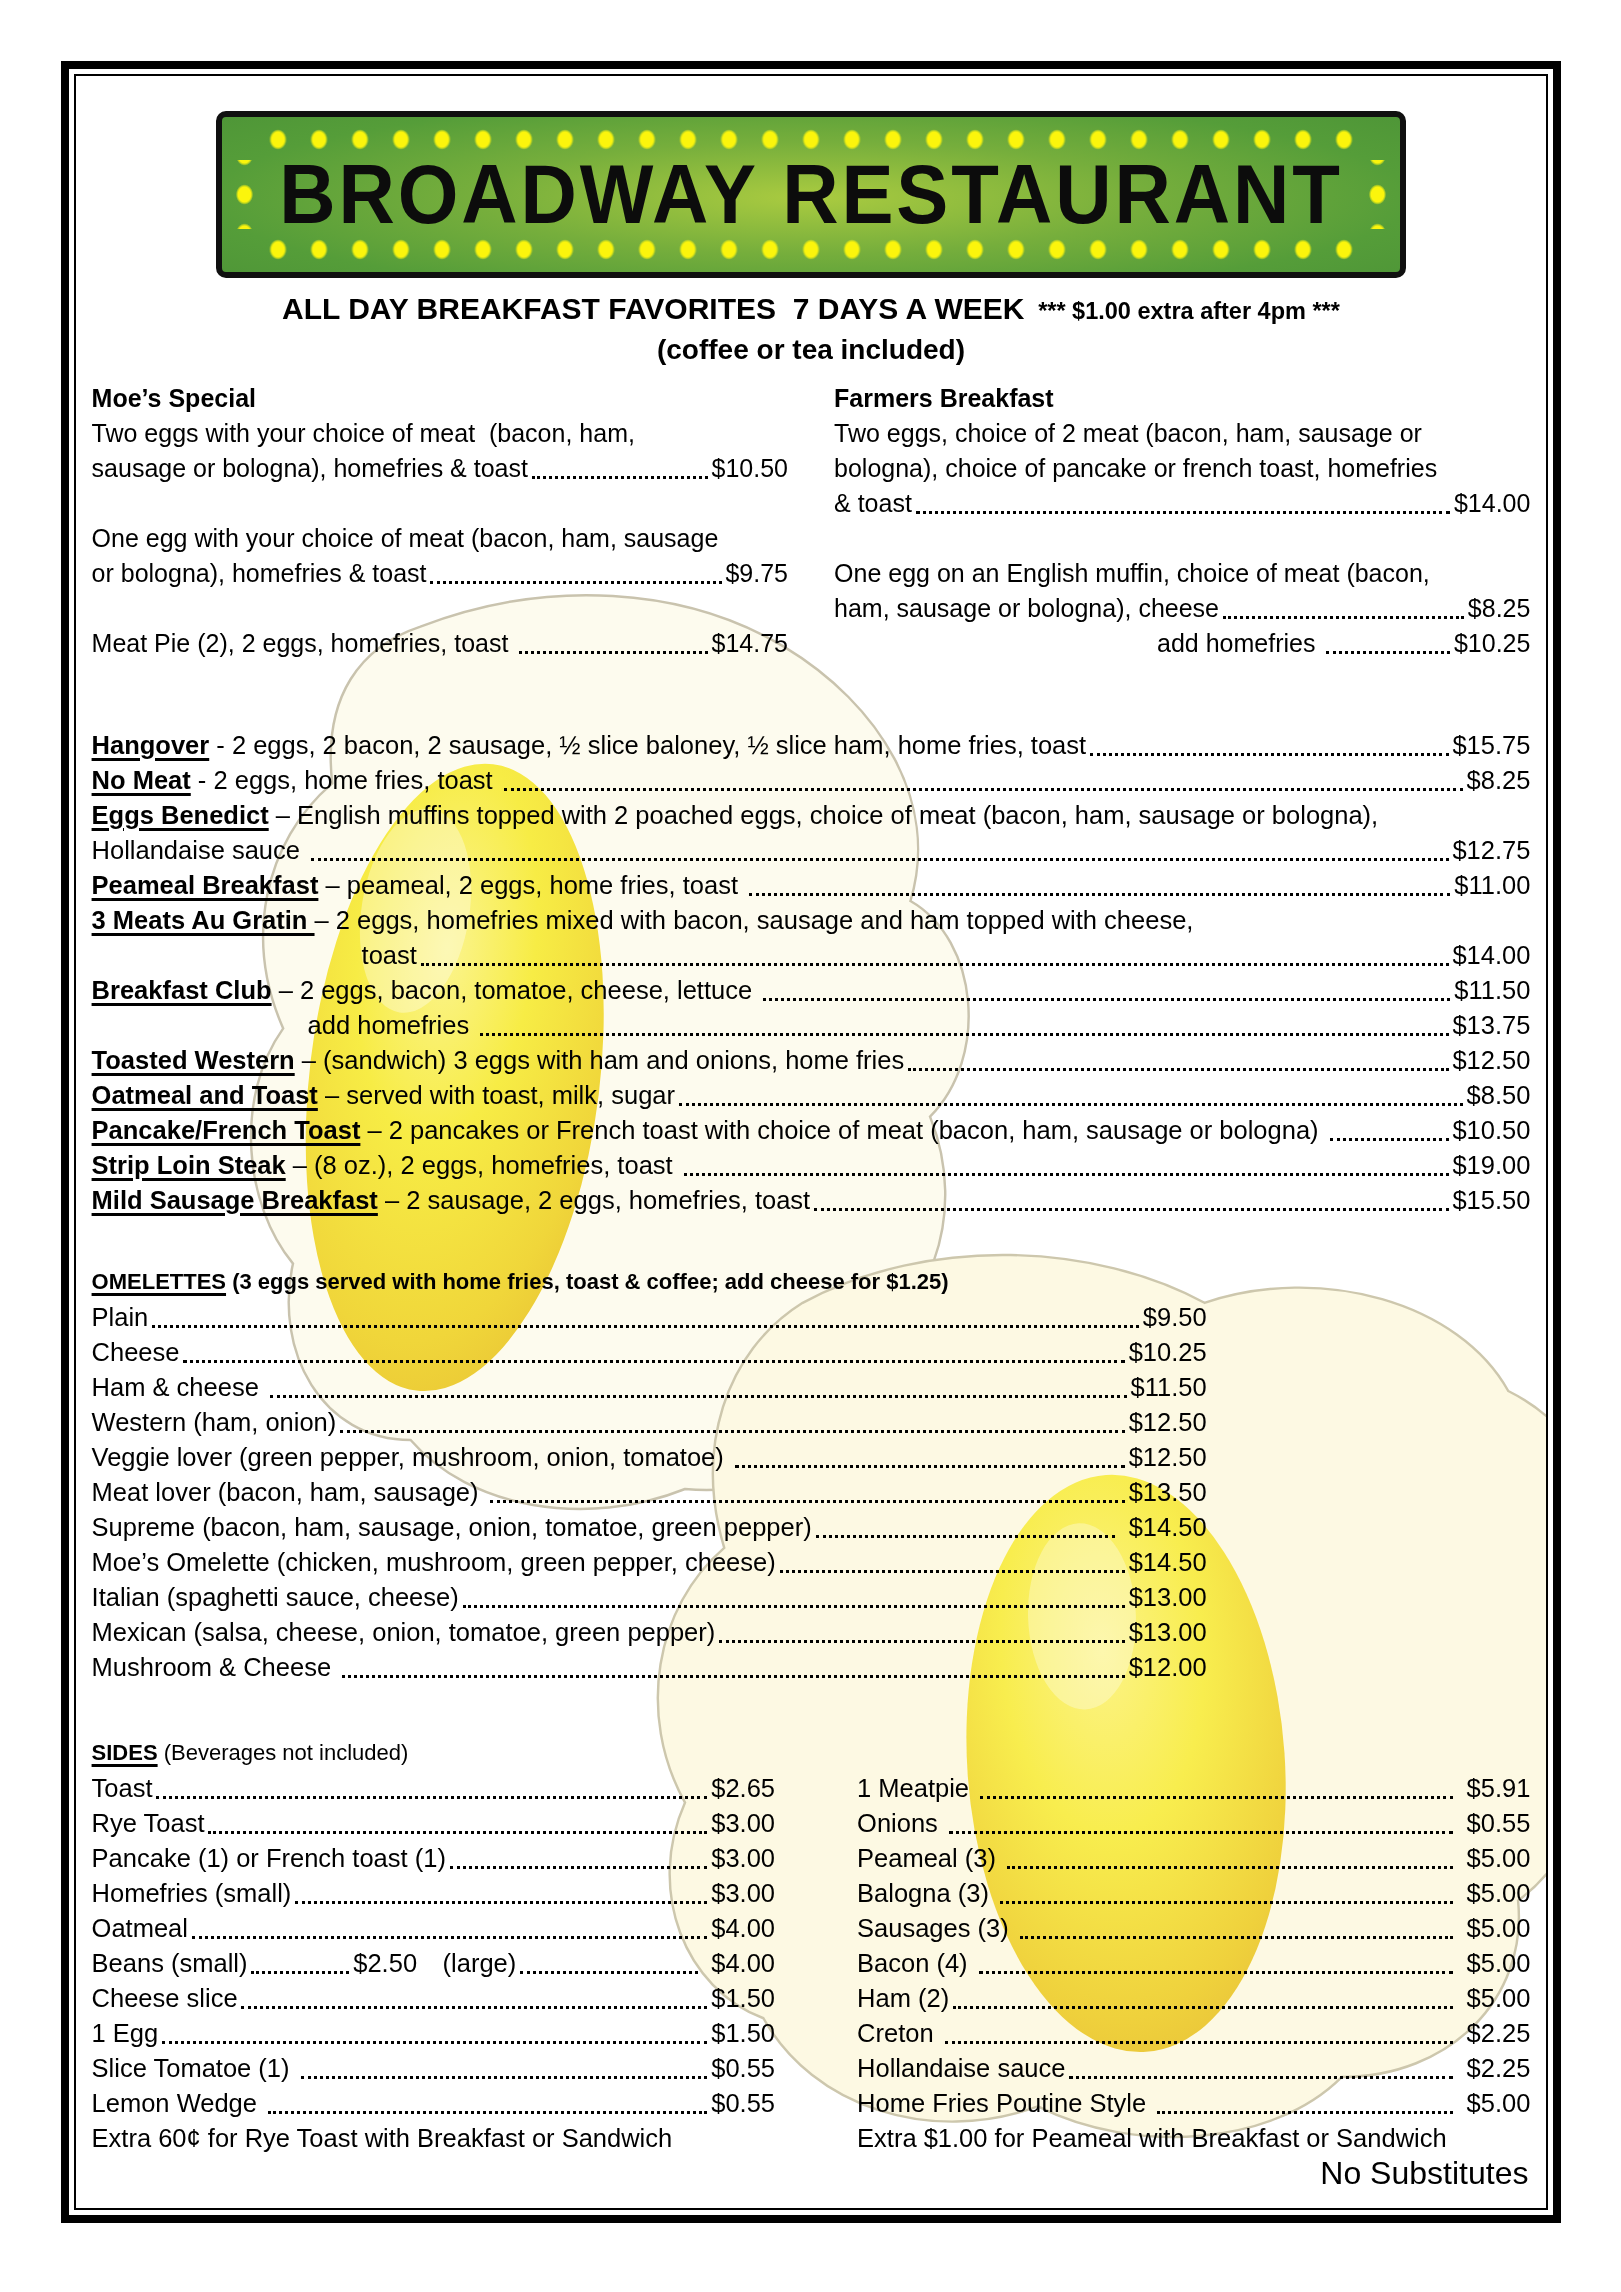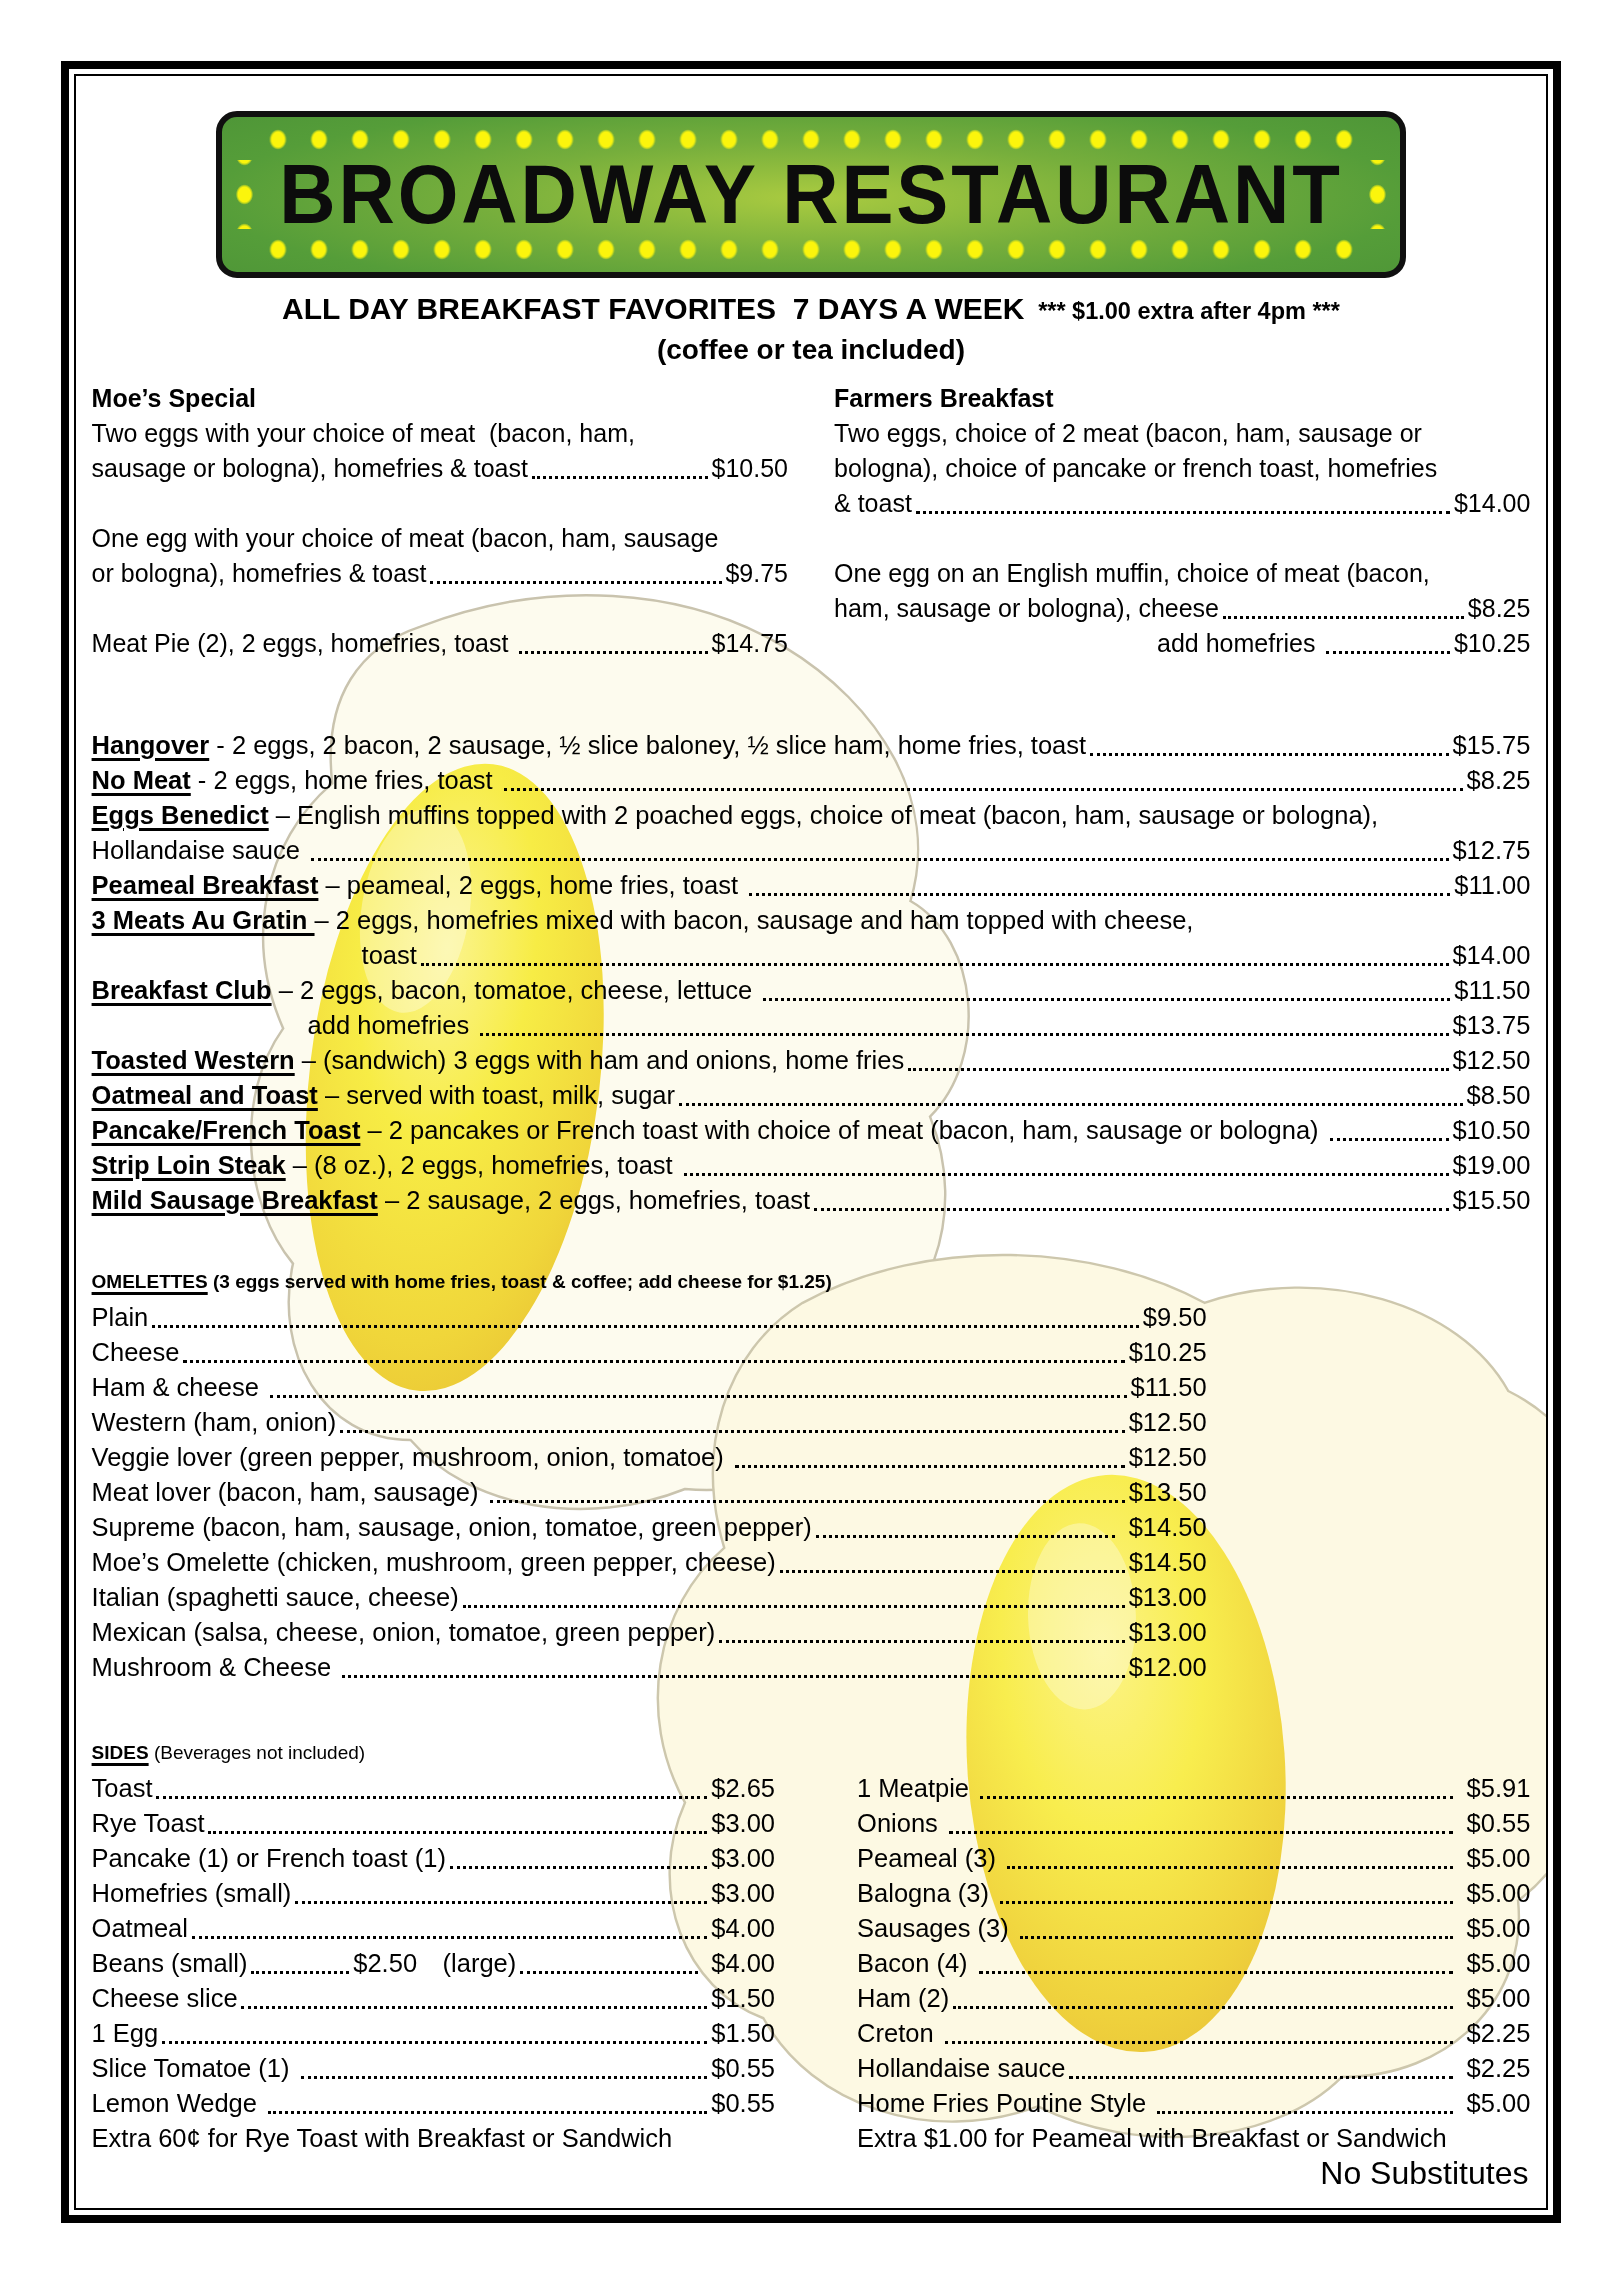--- a/index.html
+++ b/index.html
@@ -6,21 +6,21 @@
     font-family:"Liberation Sans",sans-serif;color:#000;}
   .frame{position:absolute;left:61px;top:61px;width:1500px;height:2162px;
     border:8.8px solid #000;box-sizing:border-box;background:#fff;}
   .frame-inner{position:absolute;inset:4.9px;border:2.9px solid #000;overflow:hidden;}
   .egg-art{position:absolute;left:-77px;top:-77px;width:1621px;height:2293px;z-index:0;pointer-events:none;}
   .content{position:relative;z-index:1;padding:9.8px 15.7px 0;box-sizing:border-box;height:100%;}
 
   
   .marquee{position:relative;width:1190px;height:167px;margin:25.5px auto 0;box-sizing:border-box;
     background:radial-gradient(ellipse 75% 95% at 50% 52%,#aacb40 0%,#76ae3c 38%,#559d39 68%,#4a9136 100%);
-    border:6.9px solid #101010;border-radius:21px;}
+    border:6.9px solid #101010;border-radius:10px;}
   .bulbs{position:absolute;
     background-image:radial-gradient(ellipse 10.8px 12.7px at center,#fbf50c 0 58%,rgba(251,245,12,.55) 70%,rgba(251,245,12,0) 80%);}
   .bulbs-top{top:4.9px;left:41px;right:41px;height:35px;background-size:41px 35px;background-repeat:repeat-x;background-position:center;}
   .bulbs-bottom{bottom:4.9px;left:41px;right:41px;height:35px;background-size:41px 35px;background-repeat:repeat-x;background-position:center;}
   .bulbs-left{left:5.9px;top:43px;bottom:43px;width:33px;background-size:33px 39px;background-repeat:repeat-y;background-position:center;}
   .bulbs-right{right:5.9px;top:43px;bottom:43px;width:33px;background-size:33px 39px;background-repeat:repeat-y;background-position:center;}
   .marquee-text{position:absolute;inset:0;display:flex;align-items:center;justify-content:center;
     font-size:78px;font-weight:800;letter-spacing:2.9px;color:#0c0c0c;white-space:nowrap;transform:scaleY(1.06);}
 
   
@@ -37,21 +37,21 @@
   .bu{font-weight:700;text-decoration:underline;text-decoration-thickness:2.5px;text-underline-offset:3.9px;}
   .dots{flex:1 1 11.8px;min-width:9.8px;border-bottom:3.1px dotted #000;margin:0 3.9px 6.9px 3.9px;height:0;}
   .price{white-space:pre;}
 
   .featured{display:flex;justify-content:space-between;margin-top:13.7px;}
   .featured .fcol{width:48.4%;}
   .featured .mrow{font-size:25px;}
 
   .main-list{margin-top:67px;}
 
-  .sec-head{font-size:19px;line-height:37px;margin-top:0;}
+  .sec-head{font-size:22px;line-height:37px;margin-top:0;}
   .sec-head .rest-bold{font-weight:700;white-space:pre;}
   .sec-head .rest-plain{font-weight:400;white-space:pre;}
   .omelettes{margin-top:45px;}
   .omelette-rows{width:77.5%;}
 
   .sides{margin-top:49px;}
   .sides-cols{display:flex;justify-content:space-between;}
   .sides-cols .scol-left{width:47.5%;}
   .sides-cols .scol-right{width:46.8%;}
 

